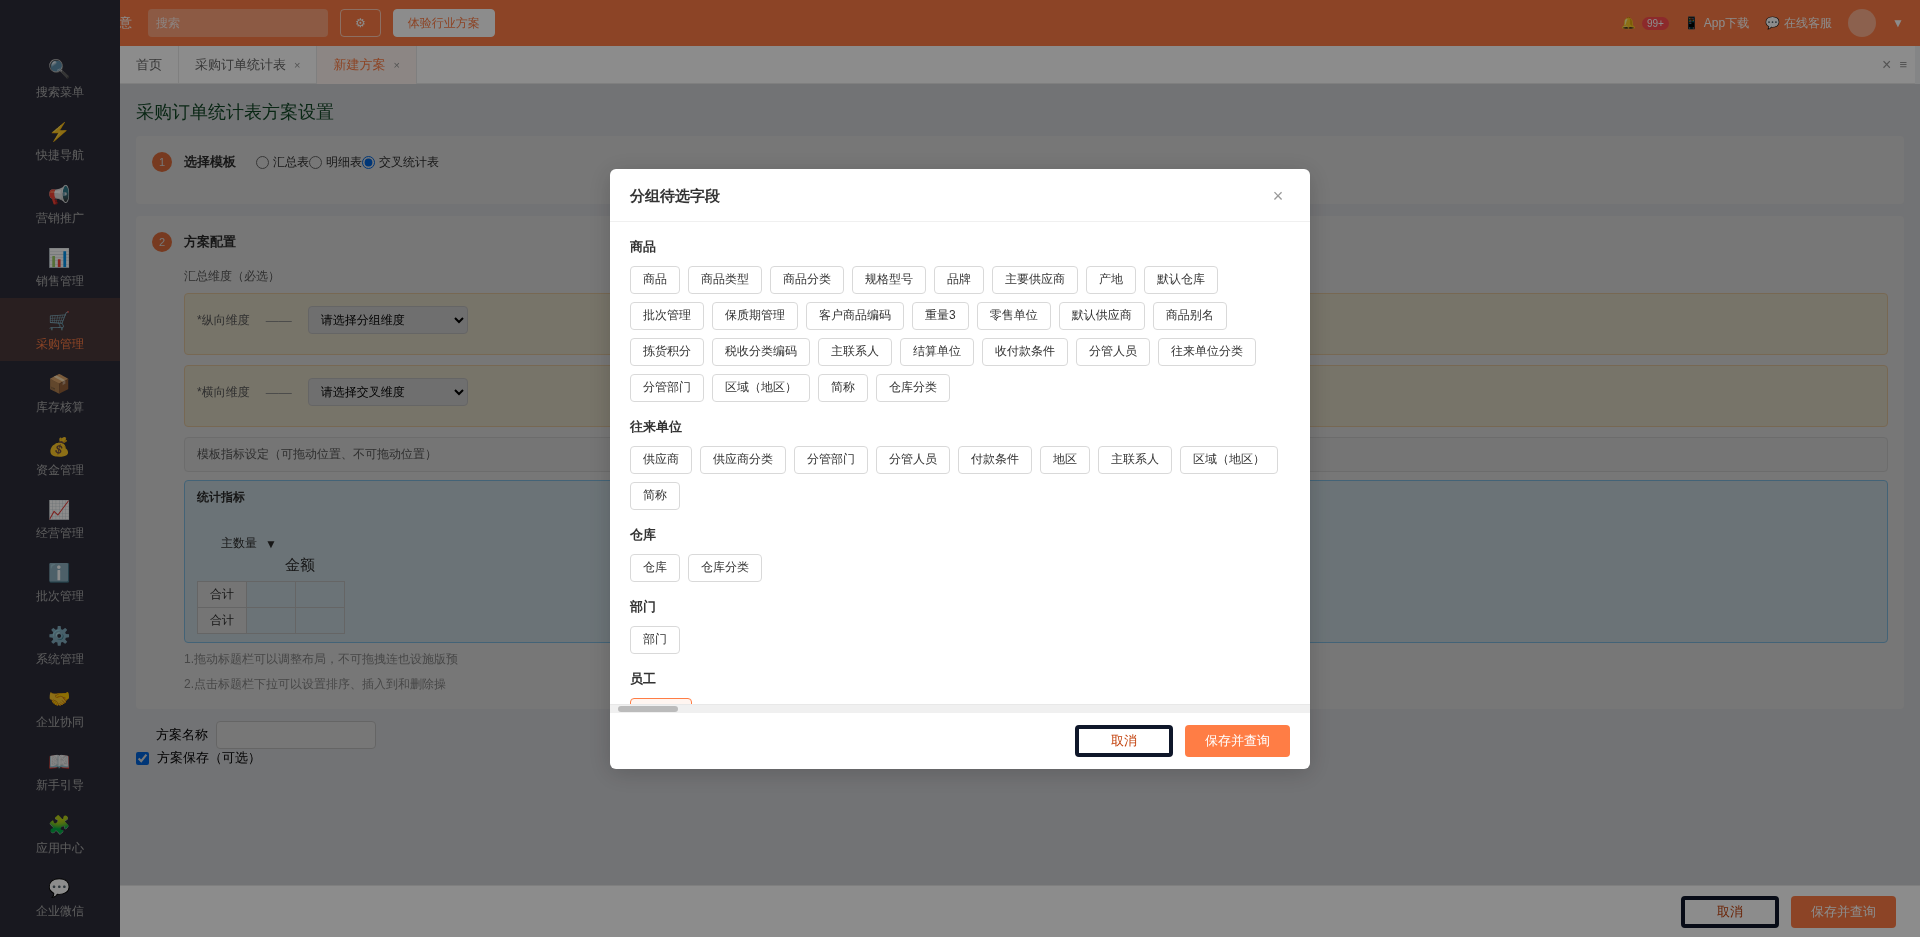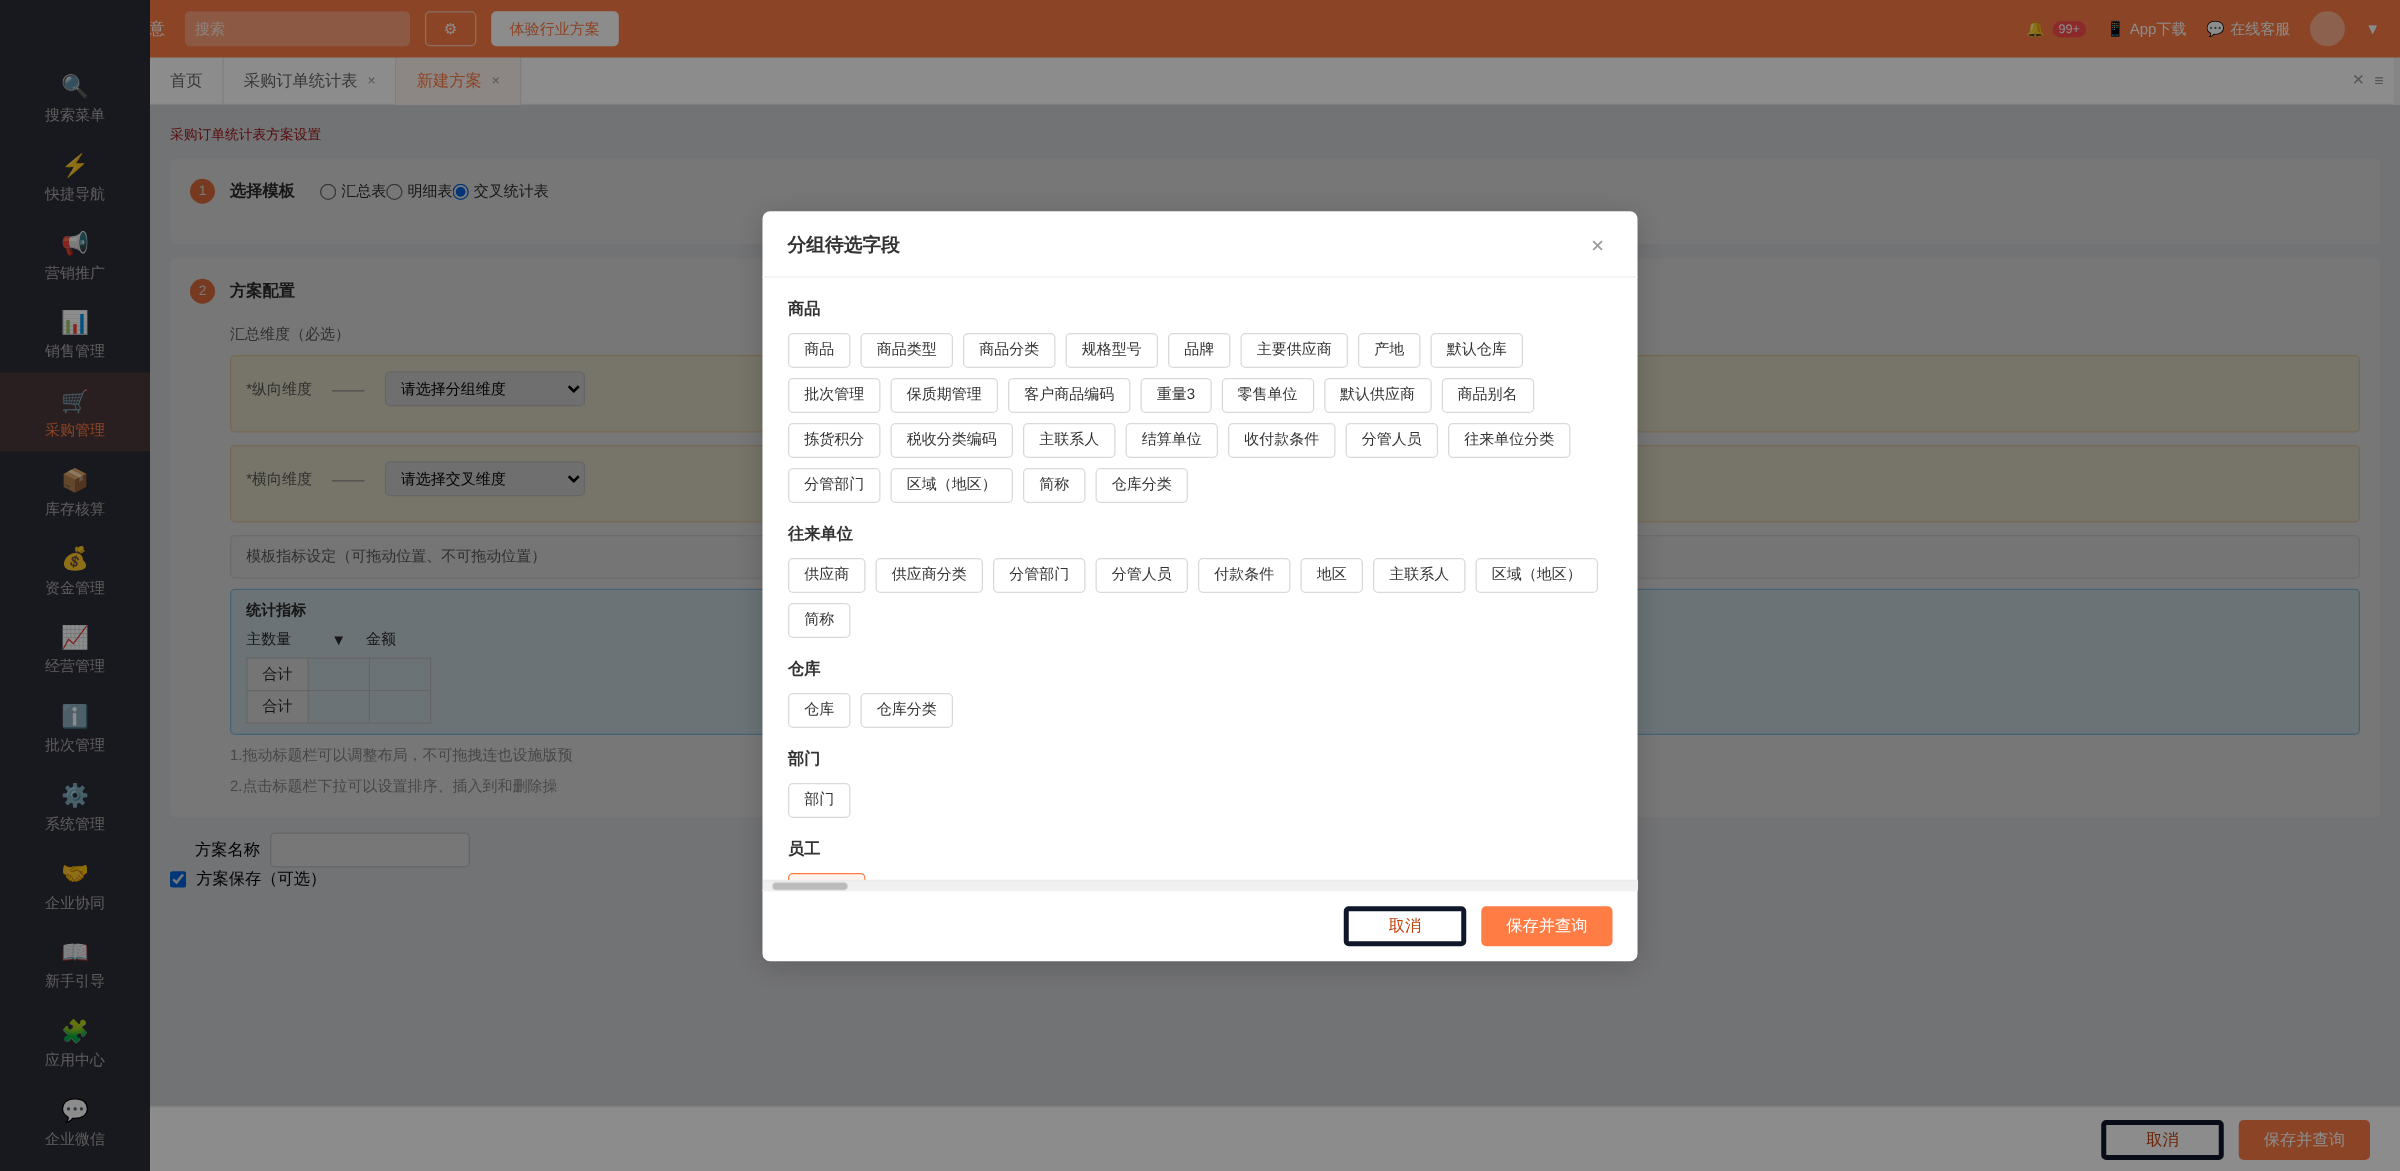--- a/index.html
+++ b/index.html
@@ -154,21 +154,21 @@
     }
 
     
     .main-content {
       margin-top: 84px;
       margin-left: 120px;
       padding: 16px;
       min-height: calc(100vh - 84px);
       background: #f5f6fa;
     }
-    .page-title { font-size: 11px; color: #b91c1c; margin-bottom: 12px; }
+    .page-title { font-size: 18px; color: #14532d; margin-bottom: 12px; }
     .card {
       background: #fff;
       border-radius: 4px;
       padding: 16px;
       margin-bottom: 12px;
     }
     .step-row {
       display: flex;
       align-items: center;
       gap: 12px;
@@ -512,23 +512,23 @@
             <option>请选择交叉维度</option>
           </select>
         </div>
       </div>
       <div class="section-header">模板指标设定（可拖动位置、不可拖动位置）</div>
       <div class="statistics-section">
         <div style="font-size:12px; font-weight:bold; margin-bottom:6px; color:#333;">统计指标</div>
         <div class="statistics-row">
           <div class="stat-col">
             <div style="display:flex; gap:8px; align-items:center;">
-              <div style="width:60px; text-align:left; font-size:12px;font-family:Liberation Mono, monospace;">主数量</div>
+              <div style="width:60px; text-align:right; font-size:12px;font-family:Liberation Mono, monospace;">主数量</div>
               <span>▼</span>
-              <div style="width:40px; text-align:center; font-size:12px;">金额</div>
+              <div style="width:40px; font-size:15px;margin-top:44px;">金额</div>
             </div>
           </div>
         </div>
         <table style="border-collapse:collapse; margin-top:6px; font-size:12px;">
           <tbody>
               <tr>
             <td style="border:1px solid #d9d9d9; padding:4px 12px; background:#fafafa;">合计</td>
             <td style="border:1px solid #d9d9d9; padding:4px 24px;"></td>
             <td style="border:1px solid #d9d9d9; padding:4px 24px;"></td>
           </tr>

